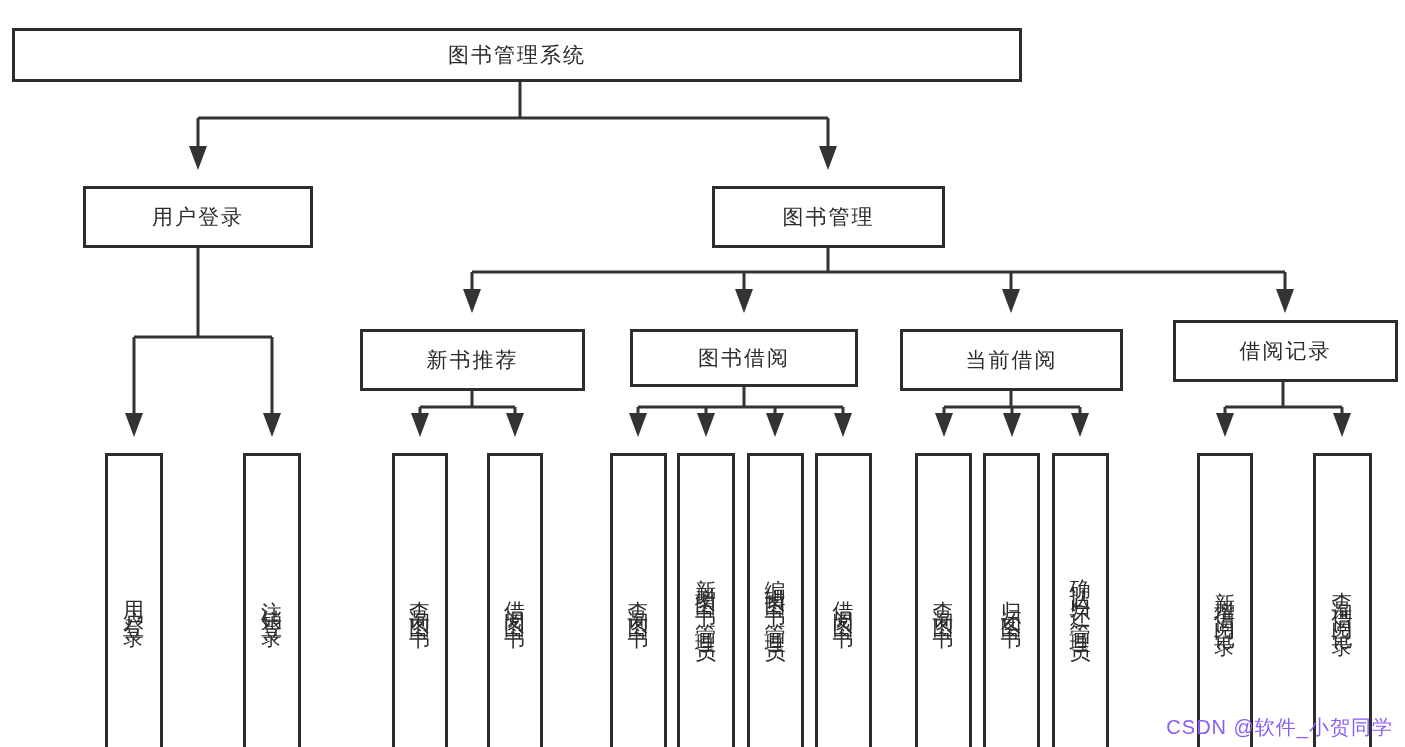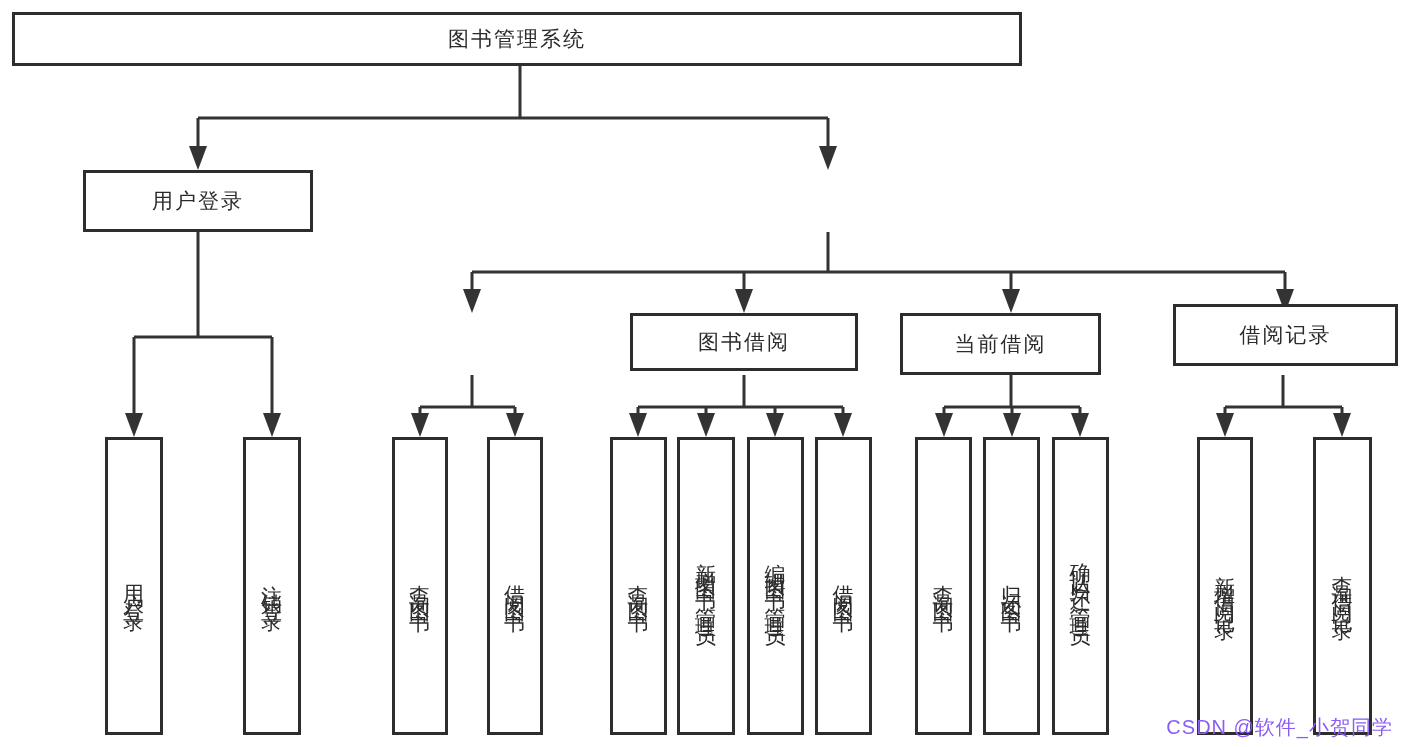--- a/index.html
+++ b/index.html
@@ -13,20 +13,21 @@
   #connectors{position:absolute;left:0;top:0;}
   .box{
     position:absolute;
     box-sizing:border-box;
     background:#ffffff;
     border:3px solid #2d2d2d;
     display:flex;
     align-items:center;
     justify-content:center;
     color:#2b2b2b;
+    margin-top:16px;
   }
   .hbox{
     font-size:21px;
     letter-spacing:2px;
     white-space:nowrap;
   }
   .vbox{
     writing-mode:vertical-rl;
     text-orientation:mixed;
     font-size:21px;
@@ -84,23 +85,25 @@
       <polygon points="1003,413 1021,413 1012,437"></polygon>
       <polygon points="1071,413 1089,413 1080,437"></polygon>
       <polygon points="1216,413 1234,413 1225,437"></polygon>
       <polygon points="1333,413 1351,413 1342,437"></polygon>
     </g>
   </svg>
 
   <div class="box hbox" style="left:12px;top:12px;width:1010px;height:54px">图书管理系统</div>
 
   <div class="box hbox" style="left:83px;top:170px;width:230px;height:62px">用户登录</div>
+  <div class="box hbox" style="left:712px;top:170px;width:233px;height:62px">图书管理</div>
 
+  <div class="box hbox" style="left:360px;top:313px;width:225px;height:62px">新书推荐</div>
   <div class="box hbox" style="left:630px;top:313px;width:228px;height:58px">图书借阅</div>
-  <div class="box hbox" style="left:900px;top:313px;width:201px;height:62px">当前借阅</div>
+  <div class="box hbox" style="left:900px;top:313px;width:223px;height:62px">当前借阅</div>
   <div class="box hbox" style="left:1173px;top:304px;width:225px;height:62px">借阅记录</div>
 
   <div class="box vbox" style="left:105px;top:437px;width:58px;height:298px">用户登录</div>
   <div class="box vbox" style="left:243px;top:437px;width:58px;height:298px">注销登录</div>
 
   <div class="box vbox" style="left:392px;top:437px;width:56px;height:298px">查询图书</div>
   <div class="box vbox" style="left:487px;top:437px;width:56px;height:298px">借阅图书</div>
 
   <div class="box vbox" style="left:610px;top:437px;width:57px;height:298px">查询图书</div>
   <div class="box vbox" style="left:677px;top:437px;width:58px;height:298px">新增图书（管理员）</div>

